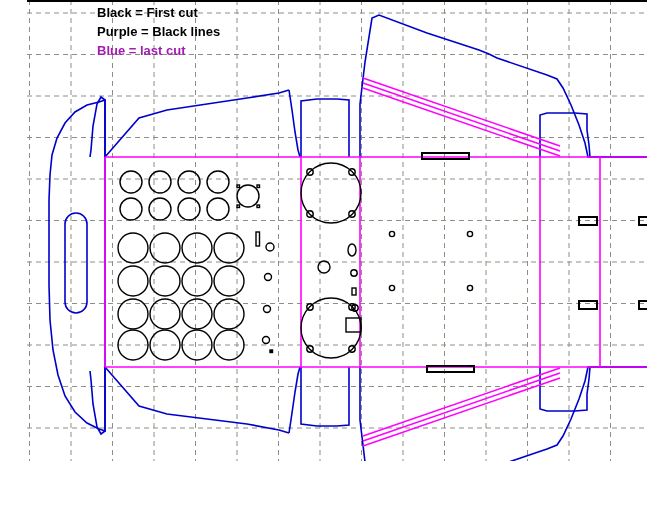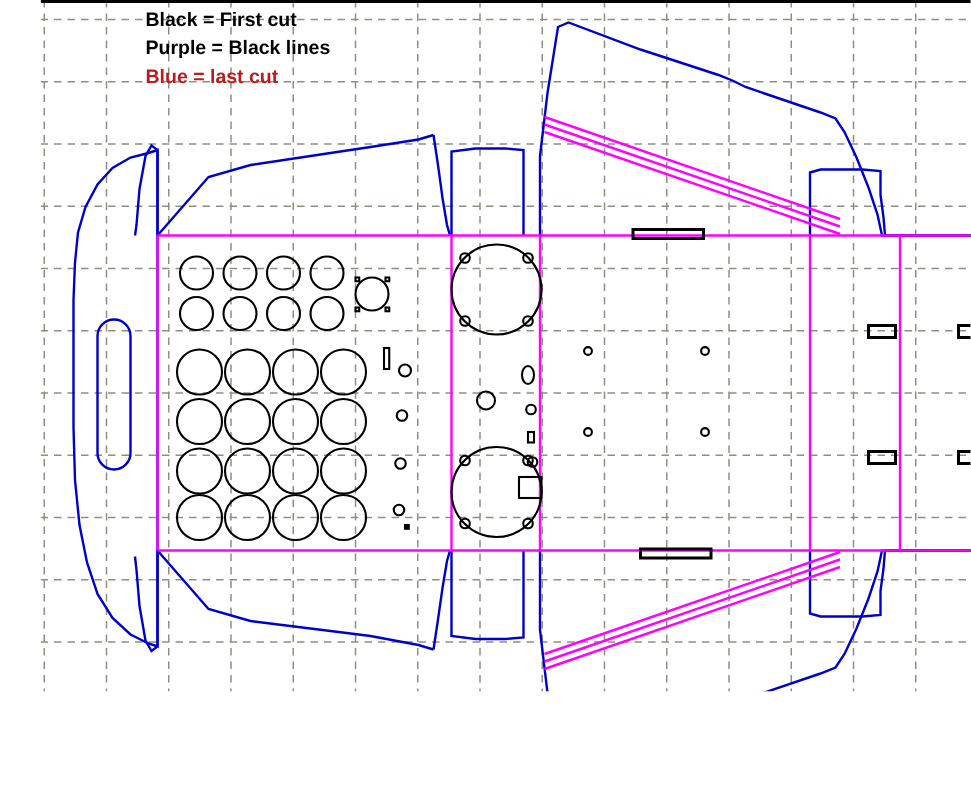--- a/index.html
+++ b/index.html
@@ -242,18 +242,18 @@
       <rect x="612" y="217" width="18" height="8" stroke-width="2"></rect>
       <rect x="552" y="301" width="18" height="8" stroke-width="2"></rect>
       <rect x="612" y="301" width="18" height="8" stroke-width="2"></rect>
     </g>
 
   </svg>
 
   <div id="legend">
     <div style="color: rgb(0, 0, 0);">Black = First cut</div>
     <div style="color: rgb(0, 0, 0);">Purple = Black lines</div>
-    <div style="color: #b91c1c;">Blue = last cut</div>
+    <div style="color: #a21caf;">Blue = last cut</div>
   </div>
 
   <div id="status-swatch" style="background: rgb(0, 238, 0);"></div>
 
 </div>
 
 </body></html>

